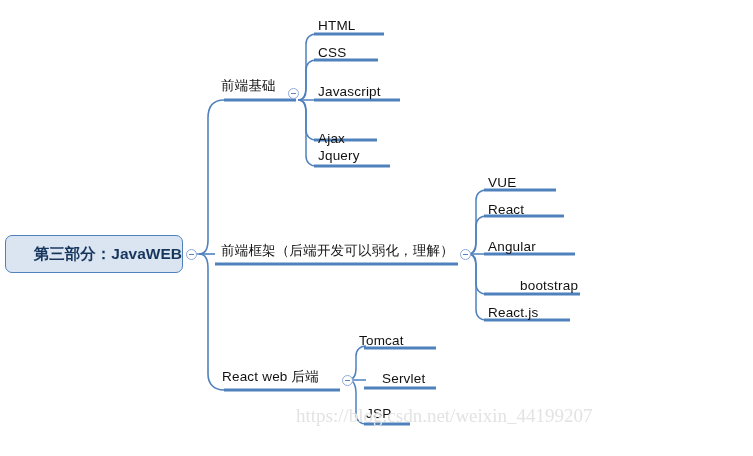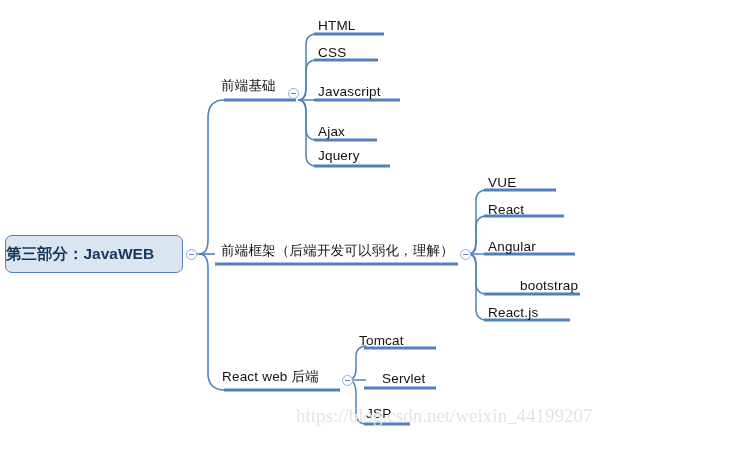--- a/index.html
+++ b/index.html
@@ -44,21 +44,21 @@
     left: 5px;
     top: 235px;
     width: 178px;
     height: 38px;
     box-sizing: border-box;
     background: #dbe5f1;
     border: 1.6px solid #4f81bd;
     border-radius: 7px;
     display: flex;
     align-items: center;
-    justify-content: flex-start;
+    justify-content: flex-end;
   }
   .root-node-text {
     font-size: 15.5px;
     font-weight: bold;
     color: #17365d;
     white-space: nowrap;
   }
   .toggle {
     position: absolute;
     width: 11px;
@@ -159,21 +159,21 @@
     <span class="root-node-text">第三部分：JavaWEB</span>
   </div>
   <div class="toggle" style="left:186px; top:249px;"></div>
 
   <div class="node-label branch-label" style="left:221px; top:78px;">前端基础</div>
   <div class="toggle" style="left:288px; top:88px;"></div>
 
   <div class="node-label leaf-label" style="left:318px; top:18px;">HTML</div>
   <div class="node-label leaf-label" style="left:318px; top:45px;">CSS</div>
   <div class="node-label leaf-label" style="left:318px; top:84px;">Javascript</div>
-  <div class="node-label leaf-label" style="left:318px; top:124px;">Ajax</div>
+  <div class="node-label leaf-label" style="left:318px; top:131px;">Ajax</div>
   <div class="node-label leaf-label" style="left:318px; top:148px;">Jquery</div>
 
   <div class="node-label branch-label" style="left:221px; top:243px;">前端框架（后端开发可以弱化，理解）</div>
   <div class="toggle" style="left:460px; top:249px;"></div>
 
   <div class="node-label leaf-label" style="left:488px; top:175px;">VUE</div>
   <div class="node-label leaf-label" style="left:488px; top:202px;">React</div>
   <div class="node-label leaf-label" style="left:488px; top:239px;">Angular</div>
   <div class="node-label leaf-label" style="left:488px; top:278px;margin-left:32px;">bootstrap</div>
   <div class="node-label leaf-label" style="left:488px; top:305px;">React.js</div>

